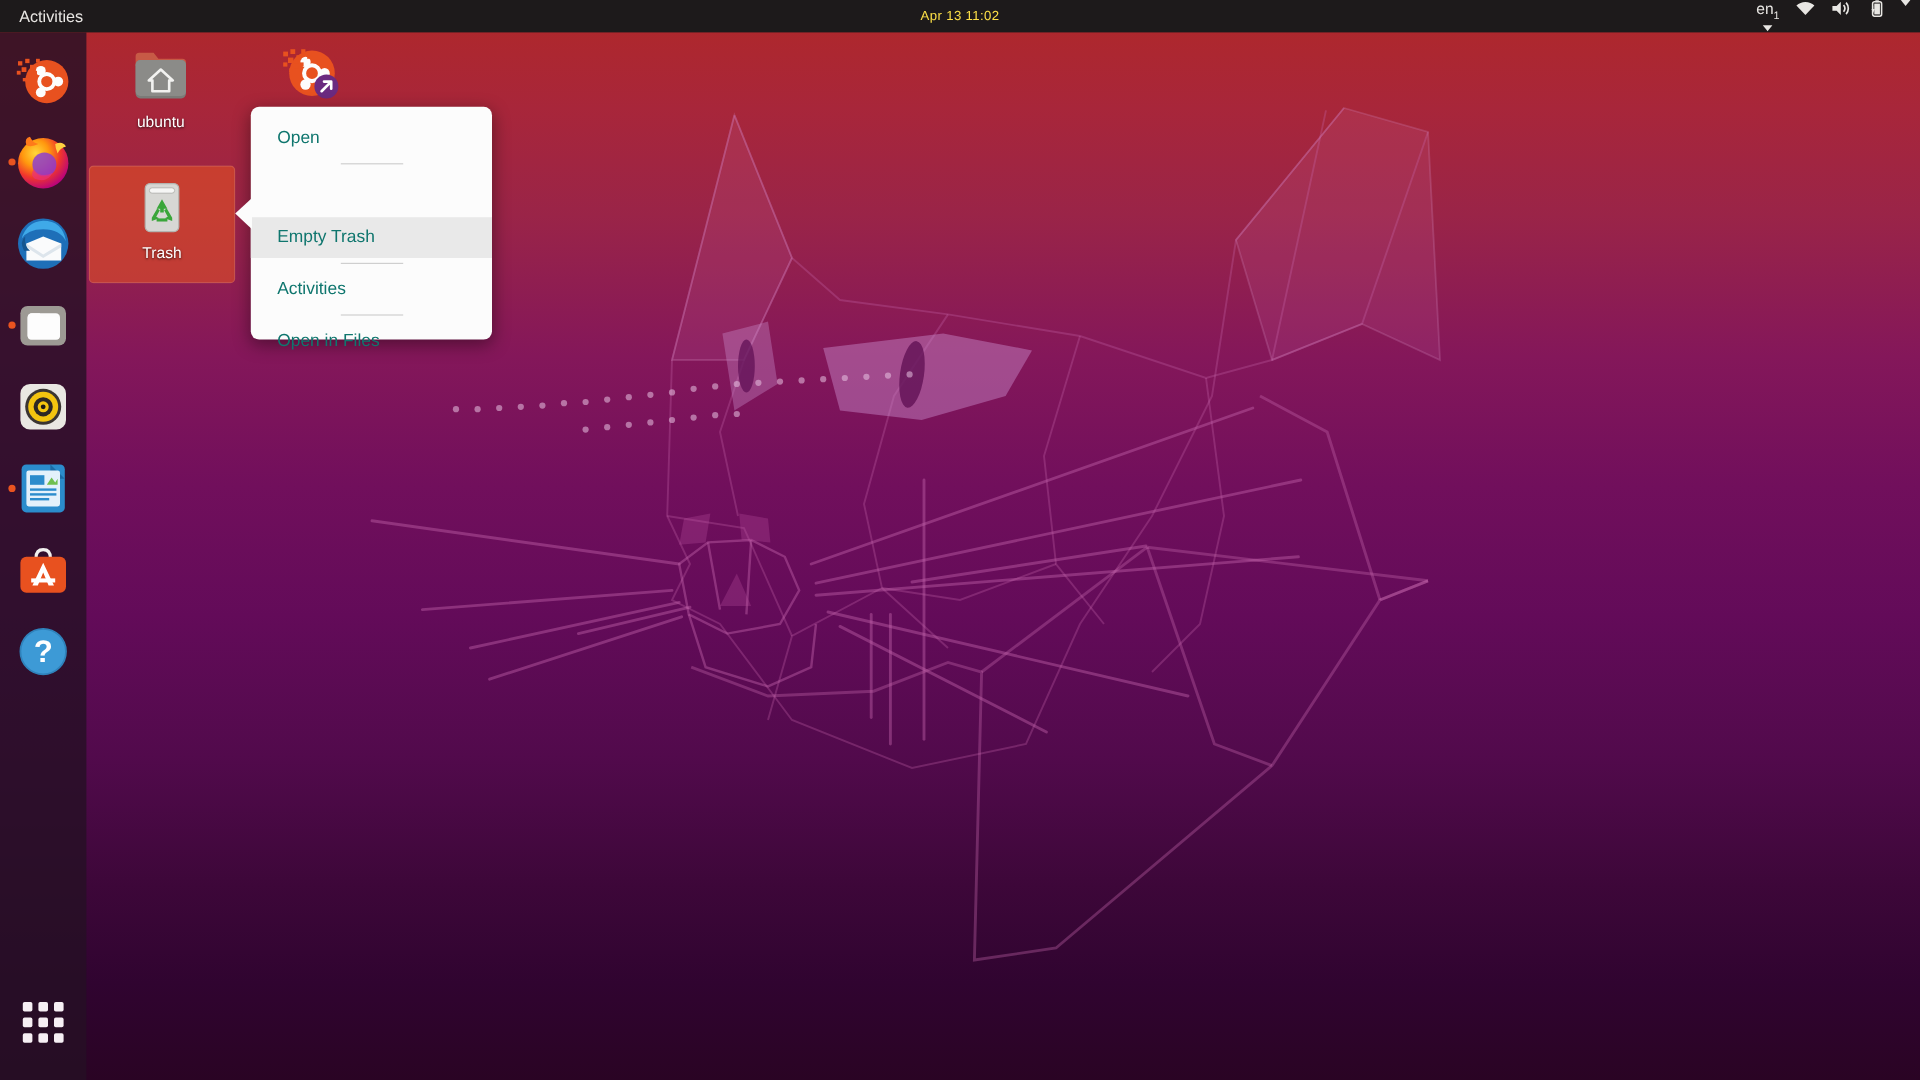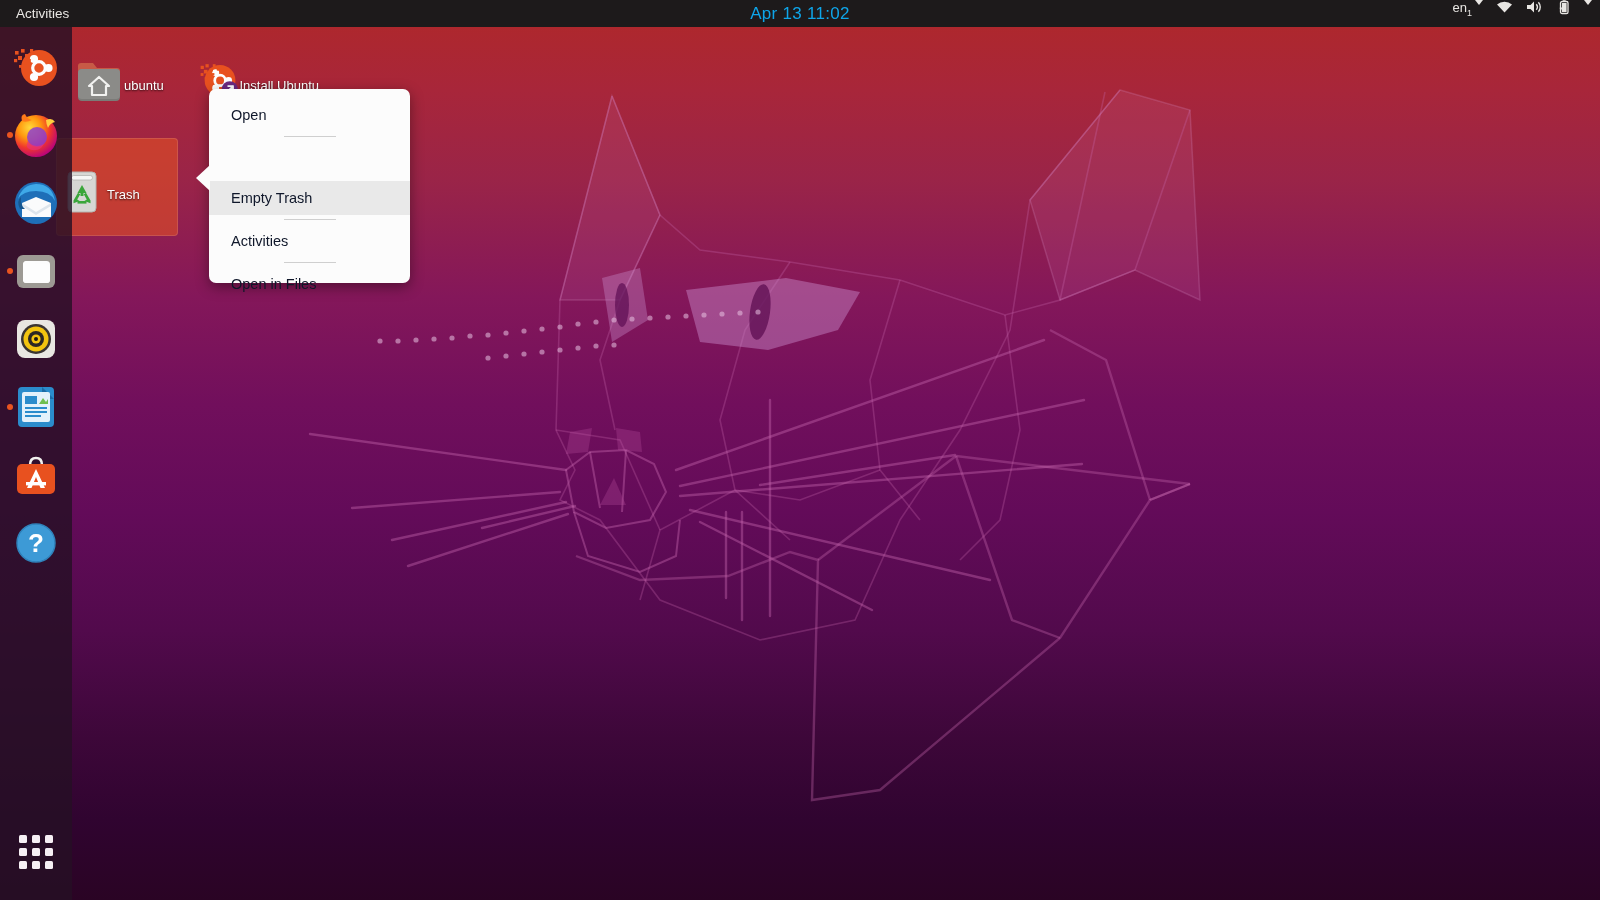--- a/index.html
+++ b/index.html
@@ -32,26 +32,26 @@
   #activities-button {
     padding:12px 10px; margin-left:6px; height:27px;
     display:flex; align-items:center; border-radius:4px;
     cursor:pointer;
   }
   #clock-area {
     position:absolute; left:0; right:0; top:0; height:27px;
     display:flex; align-items:center; justify-content:center;
     pointer-events:none;
   }
-  #clock { font-size:17px; color:#0ea5e9; letter-spacing:.3px; pointer-events:auto; cursor:pointer;}
+  #clock { font-size:11px; color:#fde047; letter-spacing:.3px; pointer-events:auto; cursor:pointer;}
   #tray {
     position:absolute; right:6px; top:0; height:27px;
     display:flex; align-items:center; gap:9px;
   }
-  .tray-item { display:flex; gap:3px; cursor:pointer; height:27px; padding:0 2px; }
+  .tray-item { display:flex; align-items:center; gap:3px; cursor:pointer; height:27px; padding:0 2px;flex-direction:column; }
   .ime-label { font-size:13px; color:#e8e6e3; }
   .ime-label sub { font-size:9px; }
   .caret { width:0;height:0;border-left:4px solid transparent;border-right:4px solid transparent;border-top:5px solid #e8e6e3; }
 
   
   #dock {
     position:absolute; left:0; top:27px; width:72px; height:873px;
     background:rgba(38,16,36,0.82);
     z-index:30;
     display:flex; flex-direction:column; align-items:center;
@@ -70,45 +70,45 @@
   #show-apps {
     position:absolute; bottom:18px; width:60px; height:60px;
     display:flex; align-items:center; justify-content:center; cursor:pointer;
   }
   .grid-dots { display:grid; grid-template-columns:repeat(3,8px); gap:5px; }
   .grid-dots i { width:8px;height:8px;background:#f6eff4;border-radius:1.5px;display:block; }
 
   
   .desk-icon {
     position:absolute; width:120px; height:96px; z-index:10;
-    display:flex; flex-direction:row; align-items:center;
+    display:flex; flex-direction:column; align-items:center;
     padding-top:8px; cursor:pointer; border-radius:4px;
   }
   .desk-icon .glyph { width:50px; height:50px; display:block; }
   .desk-icon .caption {
     margin-top:6px; font-size:13px; color:#fff;
     text-shadow:0 1px 2px rgba(0,0,0,.75);
     max-width:116px; text-align:center; line-height:15px;
     white-space:nowrap;
   }
   #icon-home { left:74px; top:30px; }
   #icon-install { left:199px; top:30px; }
   #icon-trash {
-    left:56px; top:138px; width:122px; height:98px;
+    left:74px; top:138px; width:122px; height:98px;
     background:rgba(233,84,32,0.55);
     border:1px solid rgba(255,255,255,0.12);
   }
 
   
   #context-menu {
     position:absolute; left:209px; top:89px; width:201px; height:194px;
     background:#fcfcfc; border-radius:7px;
     box-shadow:0 4px 14px rgba(0,0,0,0.40);
     z-index:50; overflow:visible;
-    font-size:14.5px; color:#0f172a;
+    font-size:14.5px; color:#0f766e;
     padding:9px 0;
   }
   #menu-tail {
     position:absolute; left:-13px; top:76px;
     width:0;height:0;
     border-top:13px solid transparent;
     border-bottom:13px solid transparent;
     border-right:14px solid #fcfcfc;
   }
   .menu-item {

